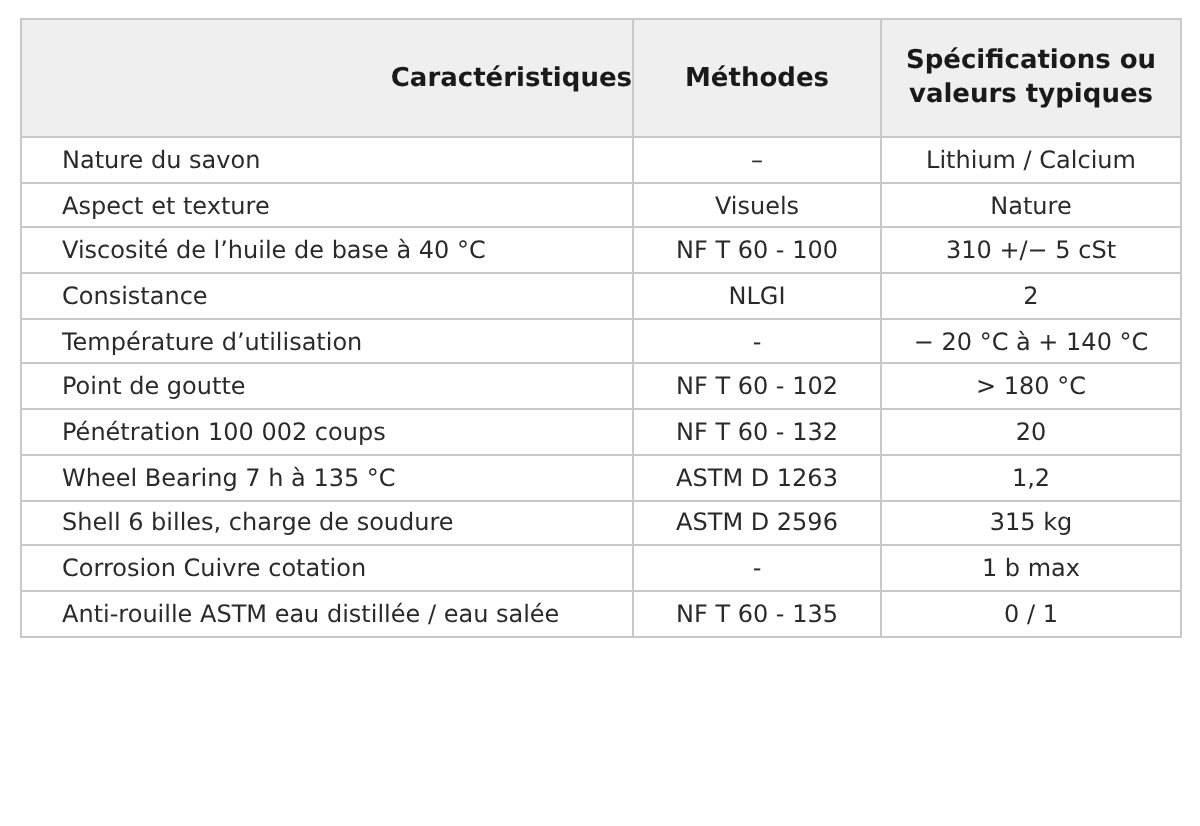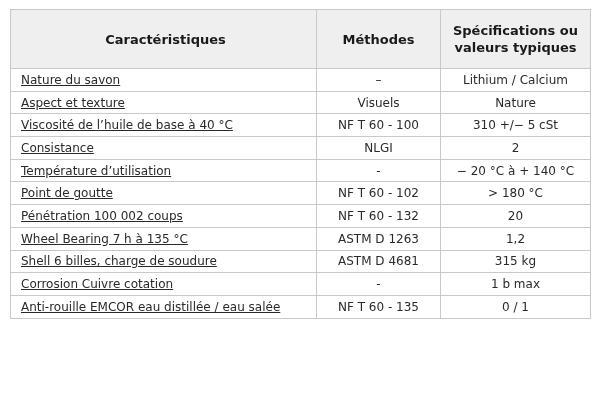--- a/index.html
+++ b/index.html
@@ -31,30 +31,30 @@
       padding: 0;
     }
     thead th {
       background: #efefef;
       height: 58px;
       font-weight: bold;
       font-size: 13px;
       color: #1a1a1a;
       line-height: 17px;
     }
-    th.h1 { text-align: center; padding-left: 4px; margin-top: 16px; }
+    th.h1 { text-align: right; padding-left: 4px; margin-top: 16px; }
     th.h2, th.h3 { text-align: center; }
     tbody td {
       height: 21.7px;
       font-size: 12px;
       line-height: 14px;
       white-space: nowrap;
       overflow: hidden;
     }
-    td.c1 { text-align: left; padding-left: 10px; text-decoration: underline; }
+    td.c1 { text-align: left; padding-left: 20px; }
     td.c2, td.c3 { text-align: center; }
   </style>
 </head>
 <body>
 
 <div class="wrap">
   <table>
     <colgroup>
       <col class="c1">
         <col class="c2">
@@ -106,28 +106,28 @@
         <td class="c2">NF T 60 - 132</td>
         <td class="c3">20</td>
       </tr>
       <tr>
         <td class="c1">Wheel Bearing 7 h à 135 °C</td>
         <td class="c2">ASTM D 1263</td>
         <td class="c3">1,2</td>
       </tr>
       <tr>
         <td class="c1">Shell 6 billes, charge de soudure</td>
-        <td class="c2">ASTM D 4681</td>
+        <td class="c2">ASTM D 2596</td>
         <td class="c3">315 kg</td>
       </tr>
       <tr>
         <td class="c1">Corrosion Cuivre cotation</td>
         <td class="c2">-</td>
         <td class="c3">1 b max</td>
       </tr>
       <tr>
-        <td class="c1">Anti-rouille EMCOR eau distillée / eau salée</td>
+        <td class="c1">Anti-rouille ASTM eau distillée / eau salée</td>
         <td class="c2">NF T 60 - 135</td>
         <td class="c3">0 / 1</td>
       </tr>
     </tbody>
   </table>
 </div>
 
 </body></html>

